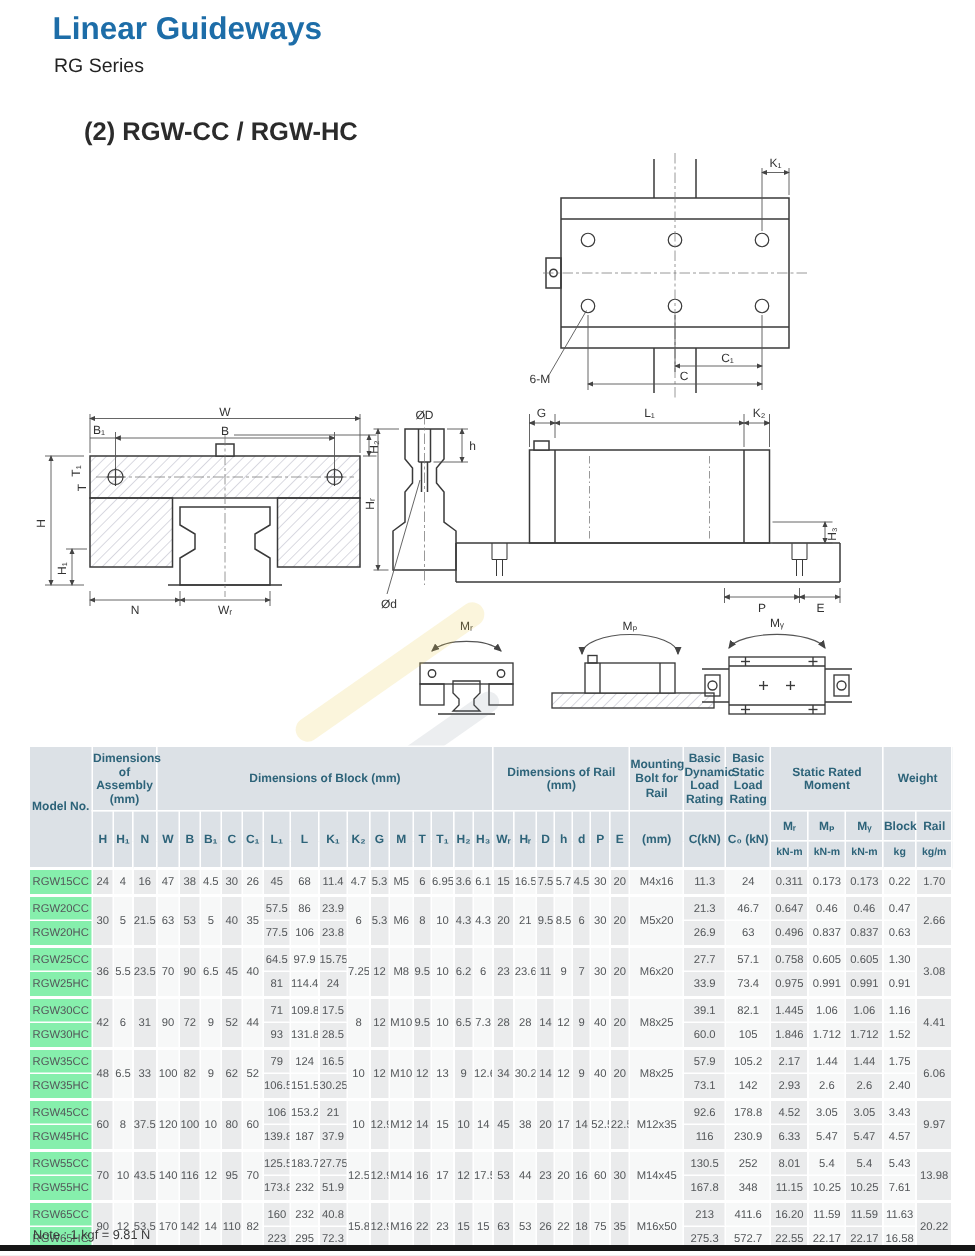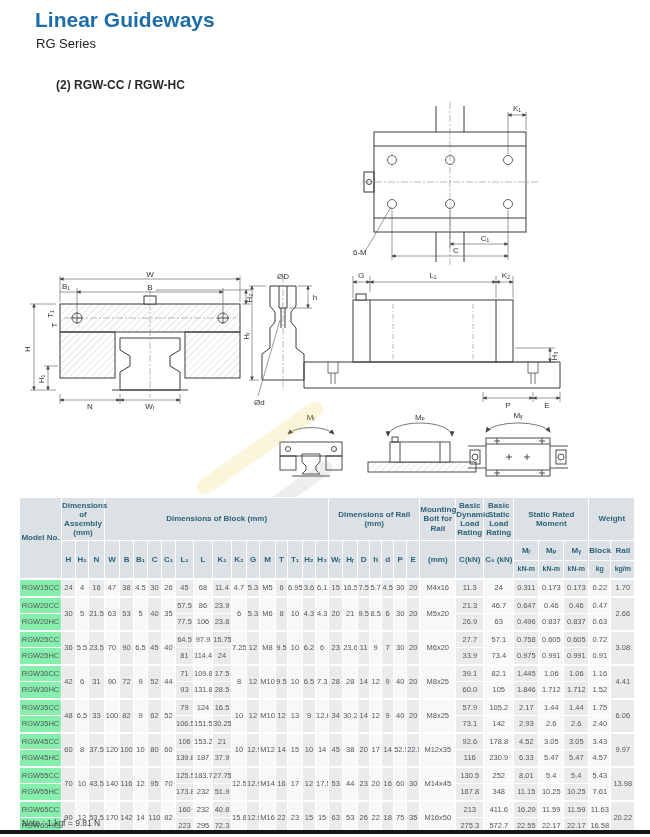--- a/index.html
+++ b/index.html
@@ -1,20 +1,20 @@
 <!DOCTYPE html>
 <html><head>
 <meta charset="utf-8">
 <style>
   html,body{margin:0;padding:0;background:#e8e8e8;}
   .page{position:relative;width:650px;height:837px;background:#ffffff;margin:0 auto;
         font-family:"Liberation Sans","DejaVu Sans",sans-serif;overflow:hidden;}
   .title{position:absolute;left:35px;top:8px;font-size:21px;font-weight:bold;color:#1d6da8;}
   .subtitle{position:absolute;left:36px;top:36px;font-size:13px;color:#232323;text-align:center;}
-  .section{position:absolute;left:56px;top:78px;font-size:12px;font-weight:bold;color:#2b2b2b;}
+  .section{position:absolute;left:56px;top:78px;font-size:17px;font-weight:bold;color:#2b2b2b;}
   svg{position:absolute;overflow:visible;}
   svg text{font-family:"Liberation Sans","DejaVu Sans",sans-serif;font-size:8px;fill:#333;}
   .wm1{position:absolute;left:185px;top:440px;width:150px;height:16px;background:rgba(235,205,80,.20);
        transform:rotate(-35deg);border-radius:8px;}
   .wm2{position:absolute;left:195px;top:500px;width:150px;height:14px;background:rgba(120,135,150,.14);
        transform:rotate(-35deg);border-radius:8px;}
   table.spec{position:absolute;left:19px;top:497px;width:616px;border-collapse:collapse;table-layout:fixed;}
   table.spec th{background:#dce1e6;color:#2d6379;border:1px solid #fff;font-weight:bold;
        font-size:8px;line-height:1.15;padding:1px 0;text-align:center;vertical-align:middle;}
   table.spec thead tr:nth-child(1) th{height:40px;}
@@ -486,21 +486,21 @@
           <td rowspan="2" class="col-w">9</td>
           <td rowspan="2" class="col-g">7</td>
           <td rowspan="2" class="col-w">30</td>
           <td rowspan="2" class="col-g">20</td>
           <td rowspan="2" class="col-w">M6x20</td>
           <td class="col-g">27.7</td>
           <td class="col-w">57.1</td>
           <td class="col-g">0.758</td>
           <td class="col-w">0.605</td>
           <td class="col-g">0.605</td>
-          <td class="col-w">0.72</td>
+          <td class="col-w">1.30</td>
           <td rowspan="2" class="col-g">3.08</td>
         </tr>
         <tr>
           <td class="c-model">RGW25HC</td>
           <td class="col-g">81</td>
           <td class="col-w">114.4</td>
           <td class="col-g">24</td>
           <td class="col-g">33.9</td>
           <td class="col-w">73.4</td>
           <td class="col-g">0.975</td>

